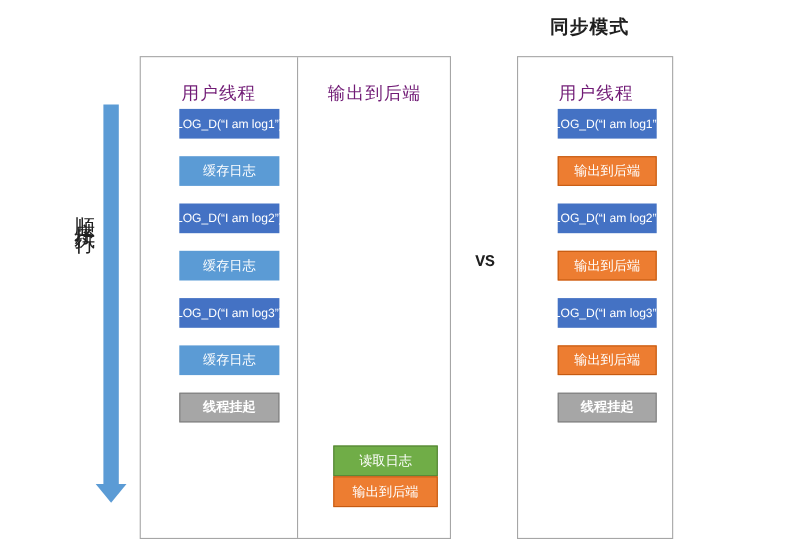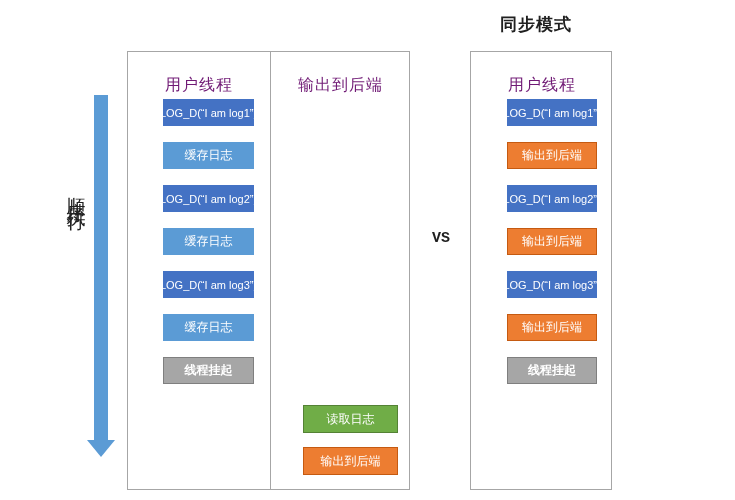--- a/index.html
+++ b/index.html
@@ -53,21 +53,21 @@
   .col-header{
     position:absolute; top:11px; height:22px; text-align:center;
     font-family:Liberation Mono, monospace;
     font-size:16px; letter-spacing:1px; color:#701a75;margin-top:12px;
   }
   .hdr-user-async{left:0; width:142px;}
   .hdr-output-async{left:142px; width:141px;}
   .hdr-user-sync{left:0; width:142px;}
   .stack{position:absolute; display:flex; flex-direction:column;}
   .stack-async-user{left:141px; top:99px; width:113px; gap:16px;}
-  .stack-async-output{left:281px; top:405px; width:117px; gap:14px;}
+  .stack-async-output{left:281px; top:405px; width:117px; }
   .stack-sync{left:485px; top:99px; width:112px; gap:16px;}
   .box{
     height:27px; box-sizing:border-box; display:flex;
     align-items:center; justify-content:center;
     color:#fff; font-size:12px; white-space:nowrap;margin-left:22px;
   }
   .stack-async-output .box{height:28px;}
   .box.log{background:var(--log); font-size:11px;}
   .box.cache{background:var(--cache);}
   .box.output{background:var(--output); border:1px solid var(--output_border);}

